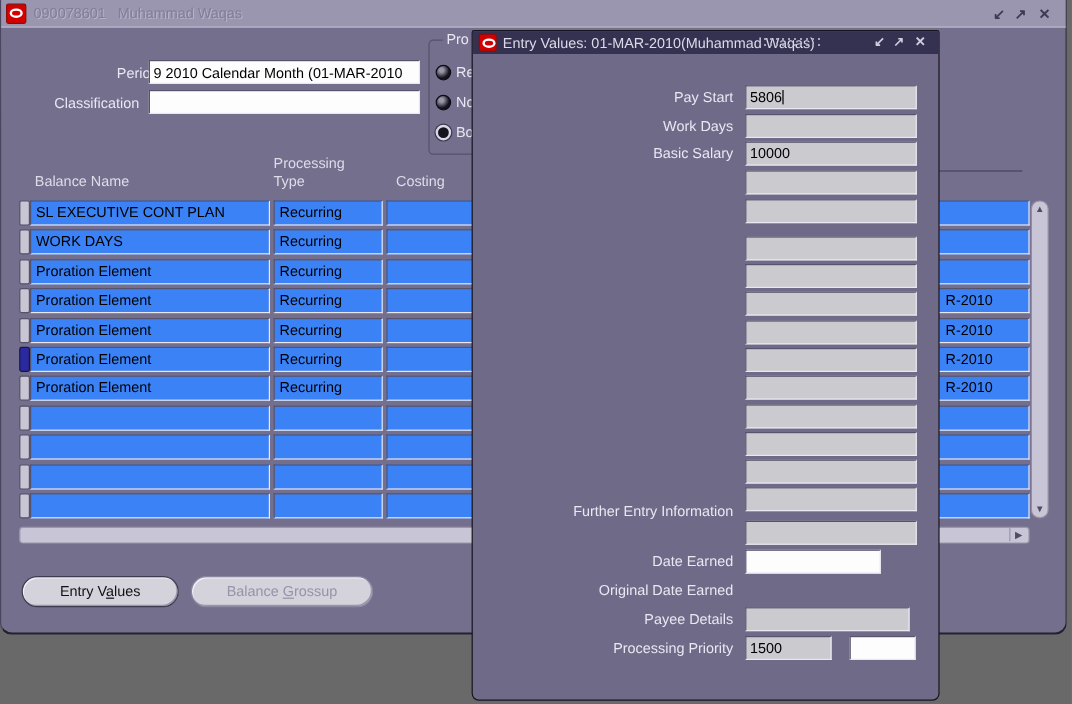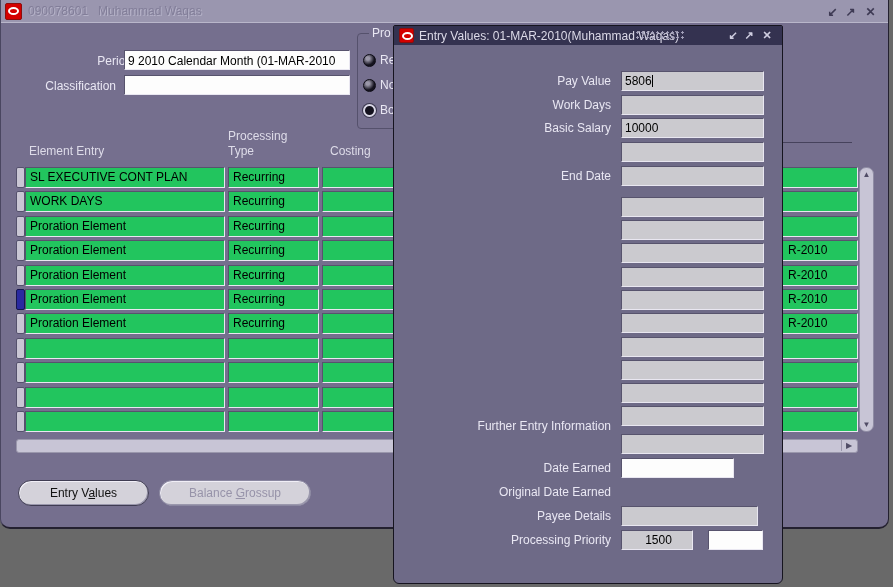--- a/index.html
+++ b/index.html
@@ -73,21 +73,21 @@
     white-space:nowrap;
   }
   
   .thead{position:absolute;font-size:12px;color:#DEDCE9;}
   .trow-sel{
     position:absolute;left:15px;width:9px;height:21px;background:#C9C6D4;
     border:1px solid #55516D;border-radius:2px;box-sizing:border-box;
   }
   .trow-sel.current{background:#2A2AA0;border-color:#15154d;}
   .cell{
-    position:absolute;height:21px;background:#22c55e;
+    position:absolute;height:21px;background:#3b82f6;
     border-top:1px solid #57536D;border-left:1px solid #57536D;
     border-bottom:1px solid #E9E7F1;border-right:1px solid #E9E7F1;
     font-size:12px;color:#000;line-height:19px;padding-left:4px;
     box-sizing:border-box;white-space:nowrap;overflow:hidden;
   }
   .cell.cname{left:24px;width:200px;}
   .cell.cptype{left:227px;width:91px;}
   .cell.ccost{left:321px;width:74px;}
   .cell.crefdate{left:695px;width:162px;padding-left:91px;}
   
@@ -176,21 +176,21 @@
     <div class="radio-item" style="top:44px;">
       <span class="radio-dot"></span>
       <span class="rlabel">No</span>
     </div>
     <div class="radio-item selected" style="top:69px;">
       <span class="radio-dot"></span>
       <span class="rlabel">Bot</span>
     </div>
   </div>
 
-  <div class="thead" style="left:28px;top:144px;">Element Entry</div>
+  <div class="thead" style="left:28px;top:144px;">Balance Name</div>
   <div class="thead" style="left:227px;top:129px;">Processing</div>
   <div class="thead" style="left:227px;top:144px;">Type</div>
   <div class="thead" style="left:329px;top:144px;">Costing</div>
   <div class="hdr-line" style="left:600px;top:142px;width:251px;"></div>
 
   <div>
     <div class="trow-sel" style="top:167px;"></div>
     <div class="cell cname" style="top:167px;"><span>SL EXECUTIVE CONT PLAN</span></div>
     <div class="cell cptype" style="top:167px;"><span>Recurring</span></div>
     <div class="cell ccost" style="top:167px;"><span></span></div>
@@ -282,32 +282,31 @@
 <div class="dialog">
   <div class="dtitlebar">
     <div class="oracle-logo" style="left:5px;top:2px;width:13px;height:13px;"></div>
     <span class="dtitle">Entry Values: 01-MAR-2010(Muhammad Waqas)</span>
     <span class="grip"></span>
     <span class="dwinctl" style="right:42px;">↙</span>
     <span class="dwinctl" style="right:26px;">↗</span>
     <span class="dwinctl" style="right:8px;">✕</span>
   </div>
 
-  <div class="drow-label" style="top:45px;">Pay Value</div>
+  <div class="drow-label" style="top:45px;">Pay Start</div>
   <div class="dfield" style="top:45px;"><span>5806</span><span class="caret"></span></div>
 
   <div class="drow-label" style="top:69px;">Work Days</div>
   <div class="dfield" style="top:69px;"><span></span></div>
 
   <div class="drow-label" style="top:92px;">Basic Salary</div>
   <div class="dfield" style="top:92px;"><span>10000</span></div>
 
   <div class="dfield" style="top:116px;"><span></span></div>
 
-  <div class="drow-label" style="top:140px;">End Date</div>
   <div class="dfield" style="top:140px;"><span></span></div>
 
   <div class="dfield" style="top:171px;"><span></span></div>
   <div class="dfield" style="top:194px;"><span></span></div>
   <div class="dfield" style="top:217px;"><span></span></div>
   <div class="dfield" style="top:241px;"><span></span></div>
   <div class="dfield" style="top:264px;"><span></span></div>
   <div class="dfield" style="top:287px;"><span></span></div>
   <div class="dfield" style="top:311px;"><span></span></div>
   <div class="dfield" style="top:334px;"><span></span></div>
@@ -319,15 +318,15 @@
 
   <div class="drow-label" style="top:432px;">Date Earned</div>
   <div class="dfield white" style="top:432px;width:113px;"><span></span></div>
 
   <div class="drow-label" style="top:456px;">Original Date Earned</div>
 
   <div class="drow-label" style="top:480px;">Payee Details</div>
   <div class="dfield" style="top:480px;width:137px;"><span></span></div>
 
   <div class="drow-label" style="top:504px;">Processing Priority</div>
-  <div class="dfield" style="top:504px;width:72px;text-align:center;"><span>1500</span></div>
+  <div class="dfield" style="top:504px;width:72px;"><span>1500</span></div>
   <div class="dfield white" style="top:504px;left:314px;width:55px;"><span></span></div>
 </div>
 
 </body></html>

